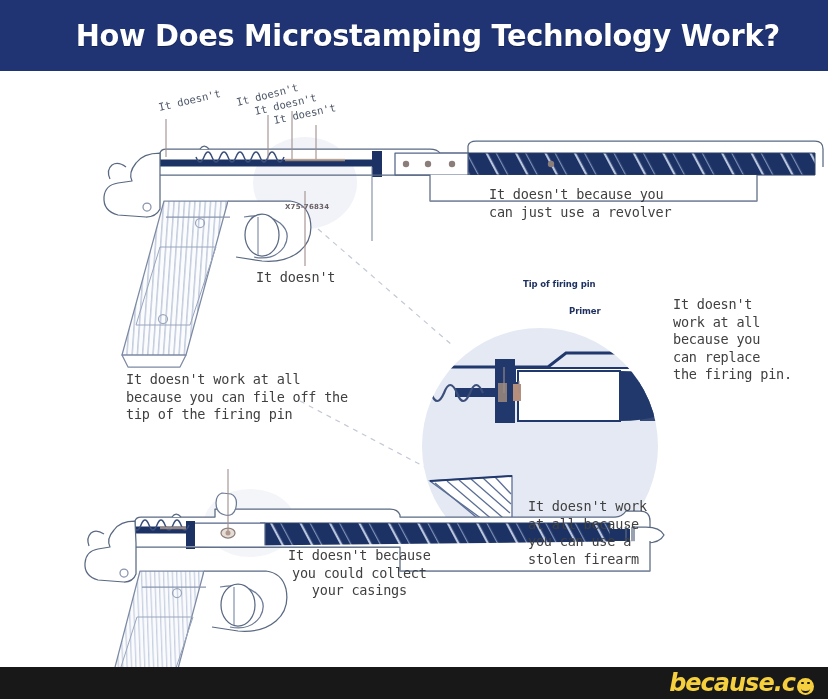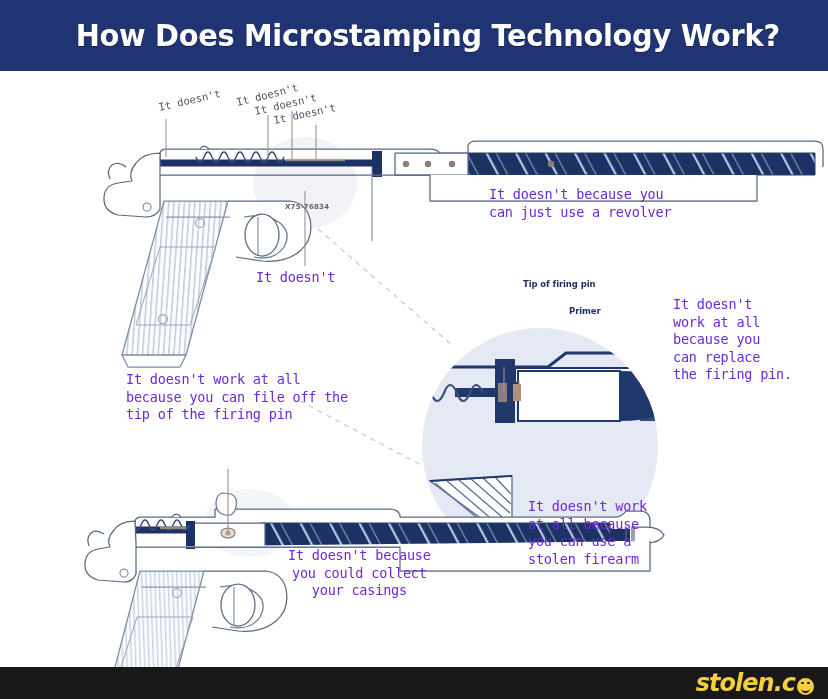--- a/index.html
+++ b/index.html
@@ -53,21 +53,21 @@
   }
   #wm-smiley::after{
     content:"";position:absolute;left:4px;top:8px;width:9px;height:5px;
     border-bottom:2px solid #181818;border-radius:0 0 9px 9px;
   }
   
   .callout{
     position:absolute;
     font-family:"DejaVu Sans Mono", monospace;
     font-size:13.5px;line-height:17.5px;
-    color:#6d28d9;
+    color:#404040;
     white-space:pre;
     letter-spacing:-0.2px;
   }
   .callout.center{text-align:center;}
   
   .tag{
     position:absolute;
     font-family:"DejaVu Sans Mono", monospace;
     font-size:10.5px;color:#4d5668;white-space:nowrap;
     transform-origin:left bottom;
@@ -324,18 +324,18 @@
 
     <div class="callout" style="left:528px;top:427px;">It doesn't work
 at all because
 you can use a
 stolen firearm</div>
 
   </div>
 
   <div id="footer">
     <div id="wm">
-      <span>stolen.c</span>
+      <span>because.c</span>
         <span id="wm-smiley"></span>
     </div>
   </div>
 
 </div>
 
 </body></html>

